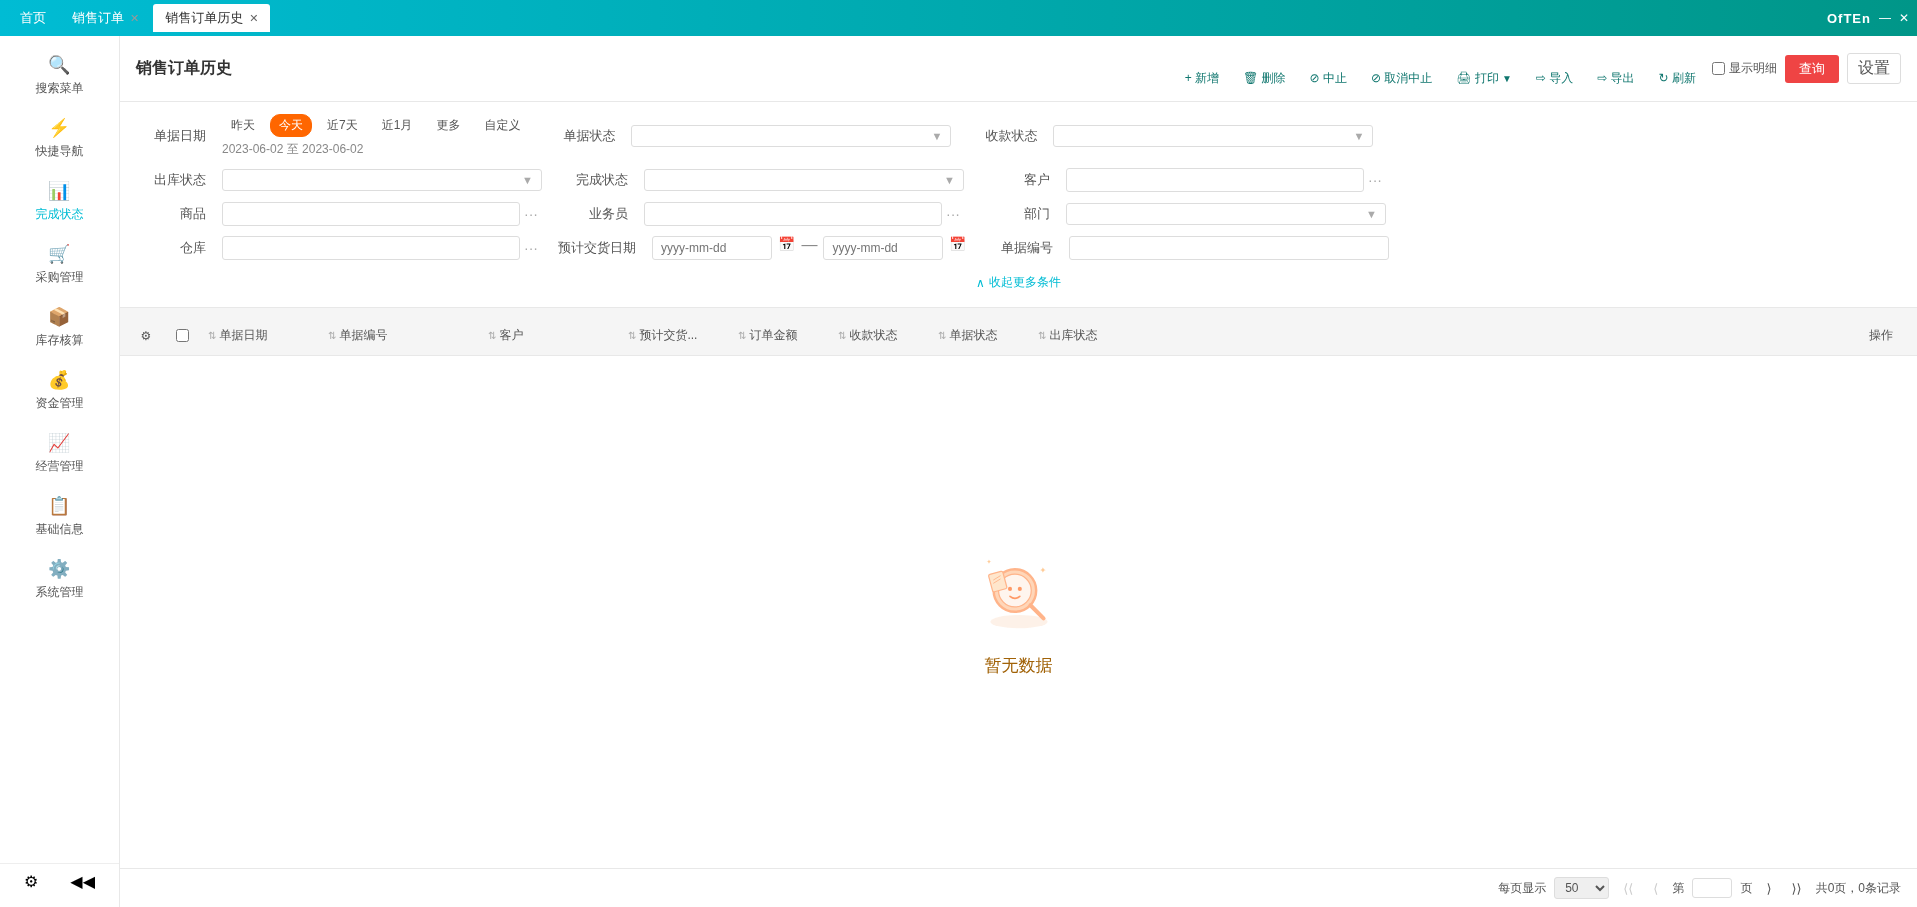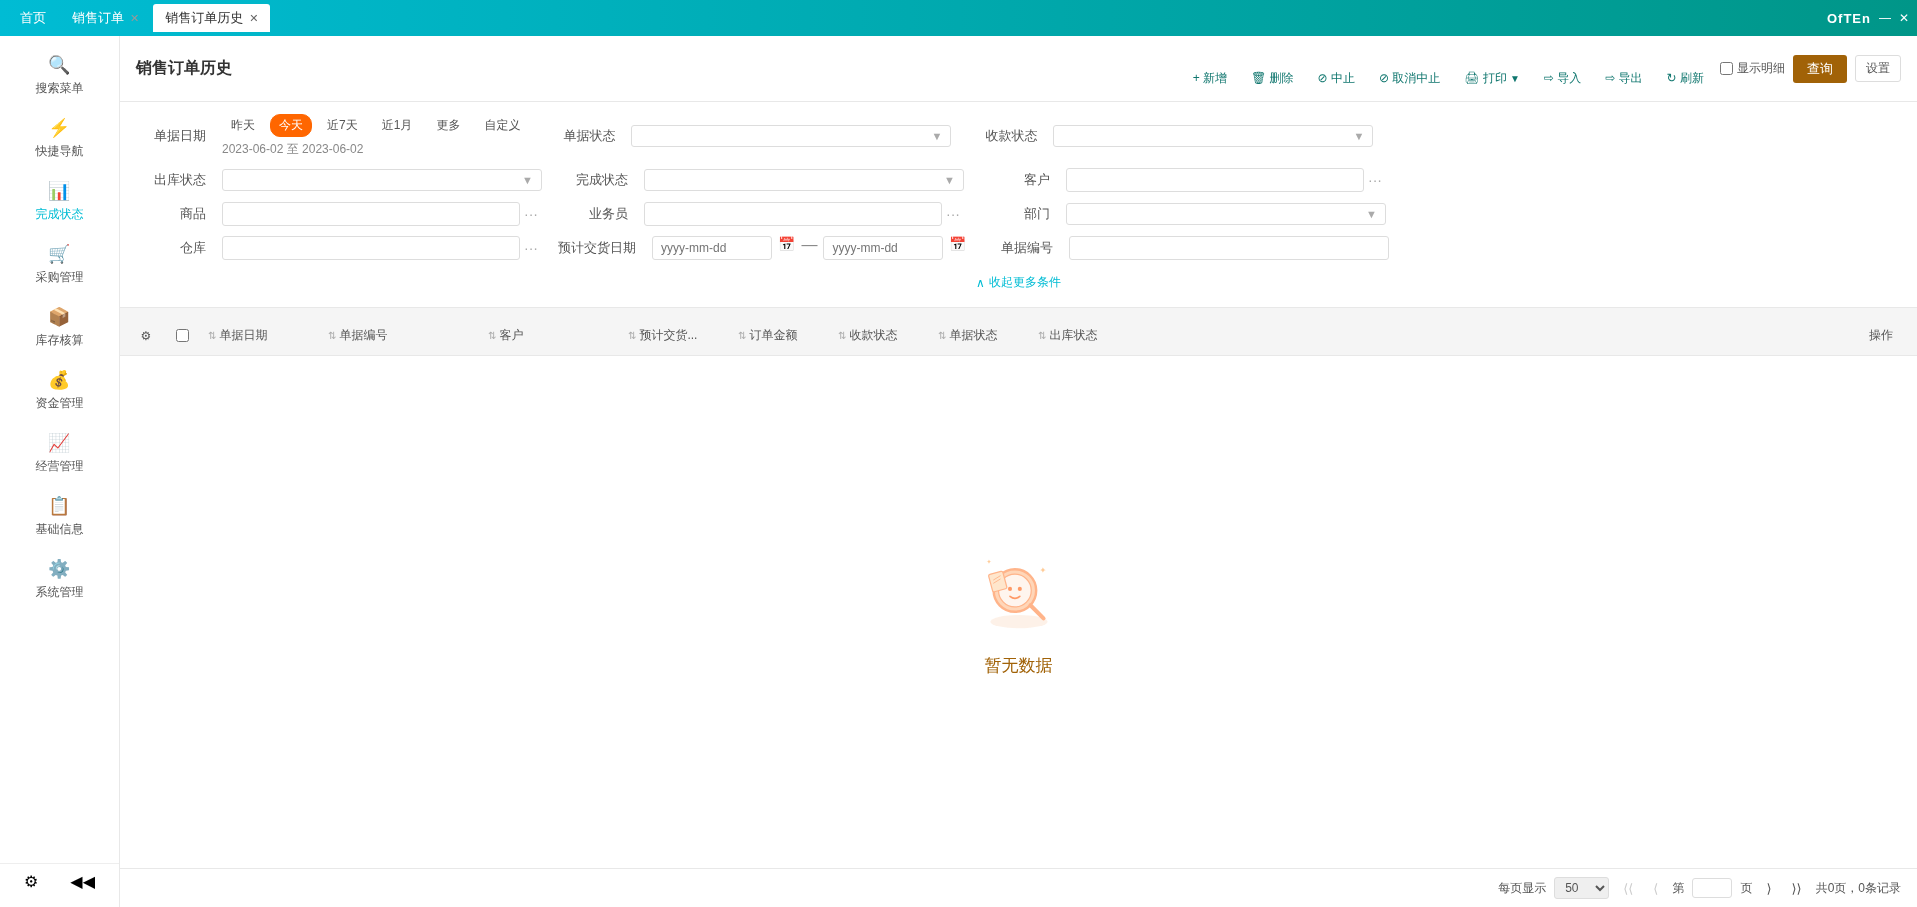--- a/index.html
+++ b/index.html
@@ -127,35 +127,35 @@
       gap: 3px;
       padding: 4px 8px;
       font-size: 12px;
       color: #0f766e;
       cursor: pointer;
       border: none;
       background: none;
       margin-top: 20px;
     }
     .toolbar-btn-orange {
-      background: #a16207;
+      background: #ef4444;
       color: #fff;
       border-radius: 3px;
       padding: 5px 14px;
       font-size: 13px;
       cursor: pointer;
       border: none;
     }
     .toolbar-btn-white {
       background: #fff;
       color: #555;
       border: 1px solid #ddd;
       border-radius: 3px;
       padding: 4px 10px;
-      font-size: 12px;
+      font-size: 16px;
       cursor: pointer;
     }
     .checkbox-label {
       display: flex;
       align-items: center;
       gap: 4px;
       font-size: 12px;
       color: #555;
       cursor: pointer;
     }

